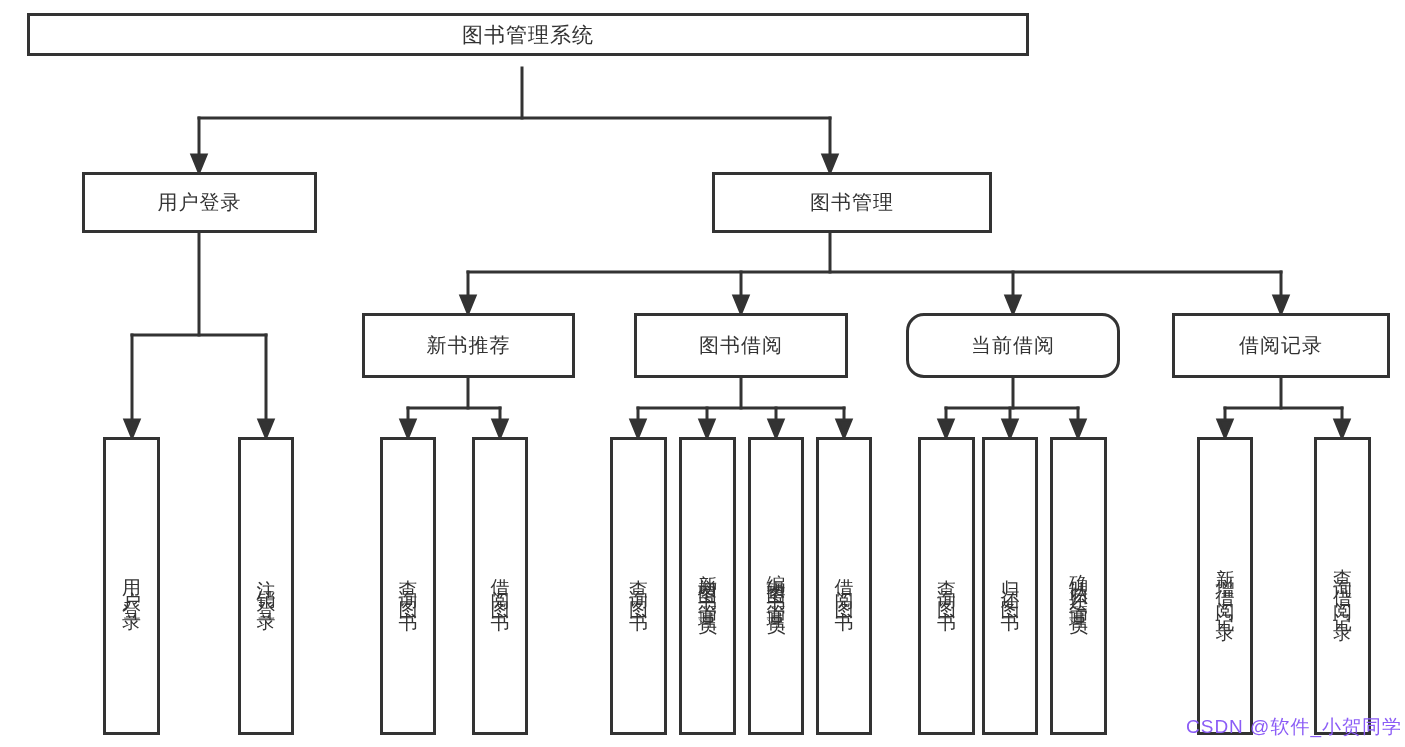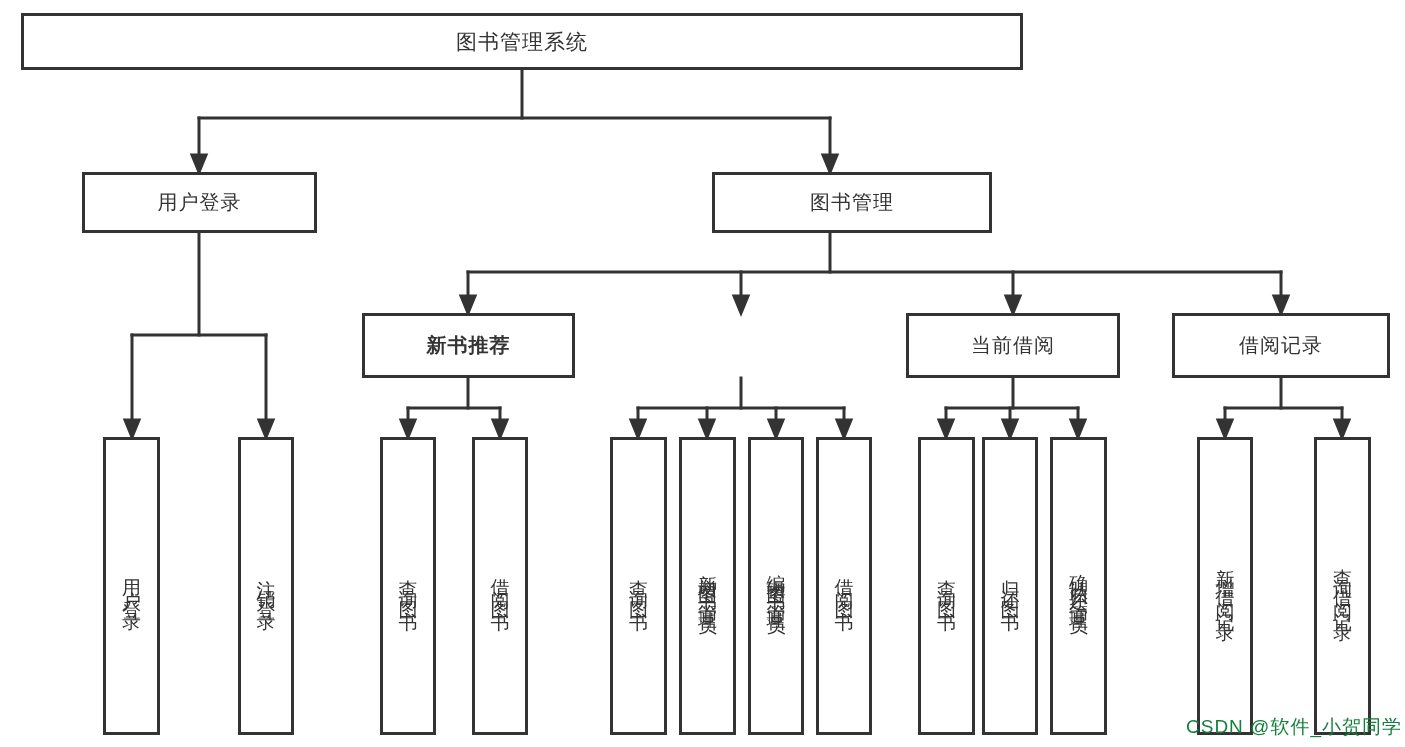--- a/index.html
+++ b/index.html
@@ -28,26 +28,26 @@
     border: 3px solid #333333;
     color: #333333;
     display: flex;
     align-items: center;
     justify-content: center;
     z-index: 1;
     font-size: 20px;
     letter-spacing: 1px;
     white-space: nowrap;
   }
-  .node-root      { left: 21px;   top: 13px;  width: 1002px; height: 57px; font-size: 21px; }
+  .node-root      { left: 27px;   top: 13px;  width: 1002px; height: 43px; font-size: 21px; }
   .node-l2-a      { left: 82px;   top: 172px; width: 235px;  height: 61px; }
   .node-l2-b      { left: 712px;  top: 172px; width: 280px;  height: 61px; }
-  .node-l3-a      { left: 362px;  top: 313px; width: 213px;  height: 65px; font-weight: bold; }
+  .node-l3-a      { left: 362px;  top: 313px; width: 213px;  height: 65px; }
   .node-l3-b      { left: 634px;  top: 313px; width: 214px;  height: 65px; }
-  .node-l3-c      { left: 906px;  top: 313px; width: 214px;  height: 65px; }
+  .node-l3-c      { left: 906px;  top: 313px; width: 214px;  height: 65px; border-radius: 18px; }
   .node-l3-d      { left: 1172px; top: 313px; width: 218px;  height: 65px; font-family: Liberation Serif, serif; }
   .leaf {
     top: 437px;
     height: 298px;
     font-size: 19px;
   }
   .vtext {
     writing-mode: vertical-rl;
     text-orientation: mixed;
     letter-spacing: 11px;
@@ -66,21 +66,21 @@
   .leaf-10 { left: 982px;  width: 56px; }
   .leaf-11 { left: 1050px; width: 57px; }
   .leaf-12 { left: 1197px; width: 56px; }
   .leaf-13 { left: 1314px; width: 57px; }
   .watermark {
     position: absolute;
     left: 1186px;
     top: 714px;
     z-index: 3;
     font-size: 19px;
-    color: #15803d;
+    color: #8b5cf6;
     letter-spacing: 1px;
     white-space: nowrap;
   }
 </style>
 </head>
 <body>
 
 <div class="stage">
 
   <svg class="connectors" width="1405" height="747" viewBox="0 0 1405 747" stroke="#333333" stroke-width="3" stroke-linecap="square" fill="#333333">
@@ -144,20 +144,21 @@
     <polygon points="1218,420 1232,420 1225,437"></polygon>
     <polygon points="1335,420 1349,420 1342,437"></polygon>
   </svg>
 
   <div class="node node-root">图书管理系统</div>
 
   <div class="node node-l2-a">用户登录</div>
   <div class="node node-l2-b">图书管理</div>
 
   <div class="node node-l3-a">新书推荐</div>
+  <div class="node node-l3-b">图书借阅</div>
   <div class="node node-l3-c">当前借阅</div>
   <div class="node node-l3-d">借阅记录</div>
 
   <div class="node leaf leaf-1">
     <span class="vtext">用户登录</span>
   </div>
   <div class="node leaf leaf-2">
     <span class="vtext">注销登录</span>
   </div>
   <div class="node leaf leaf-3">

